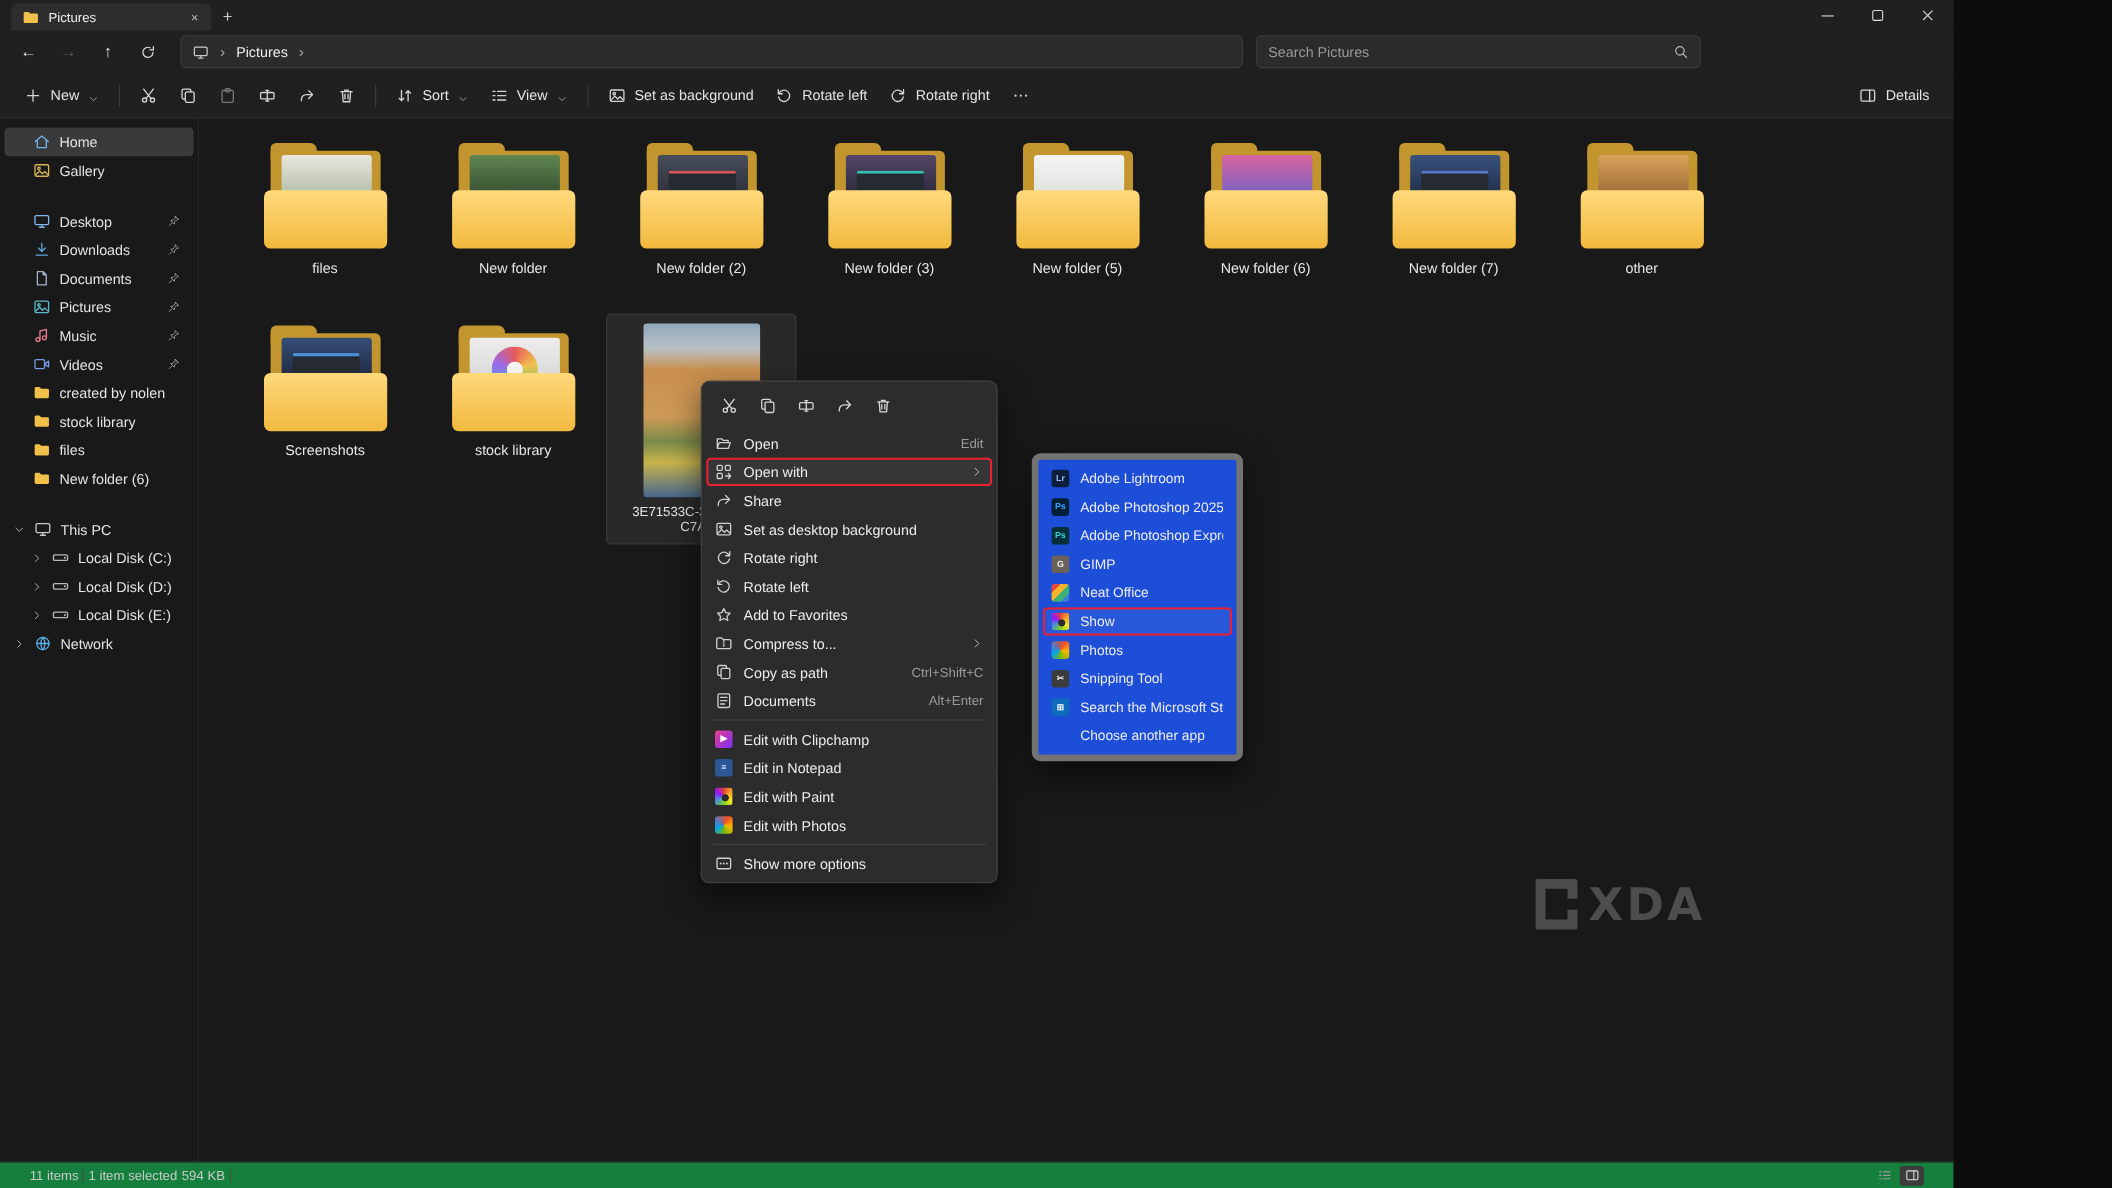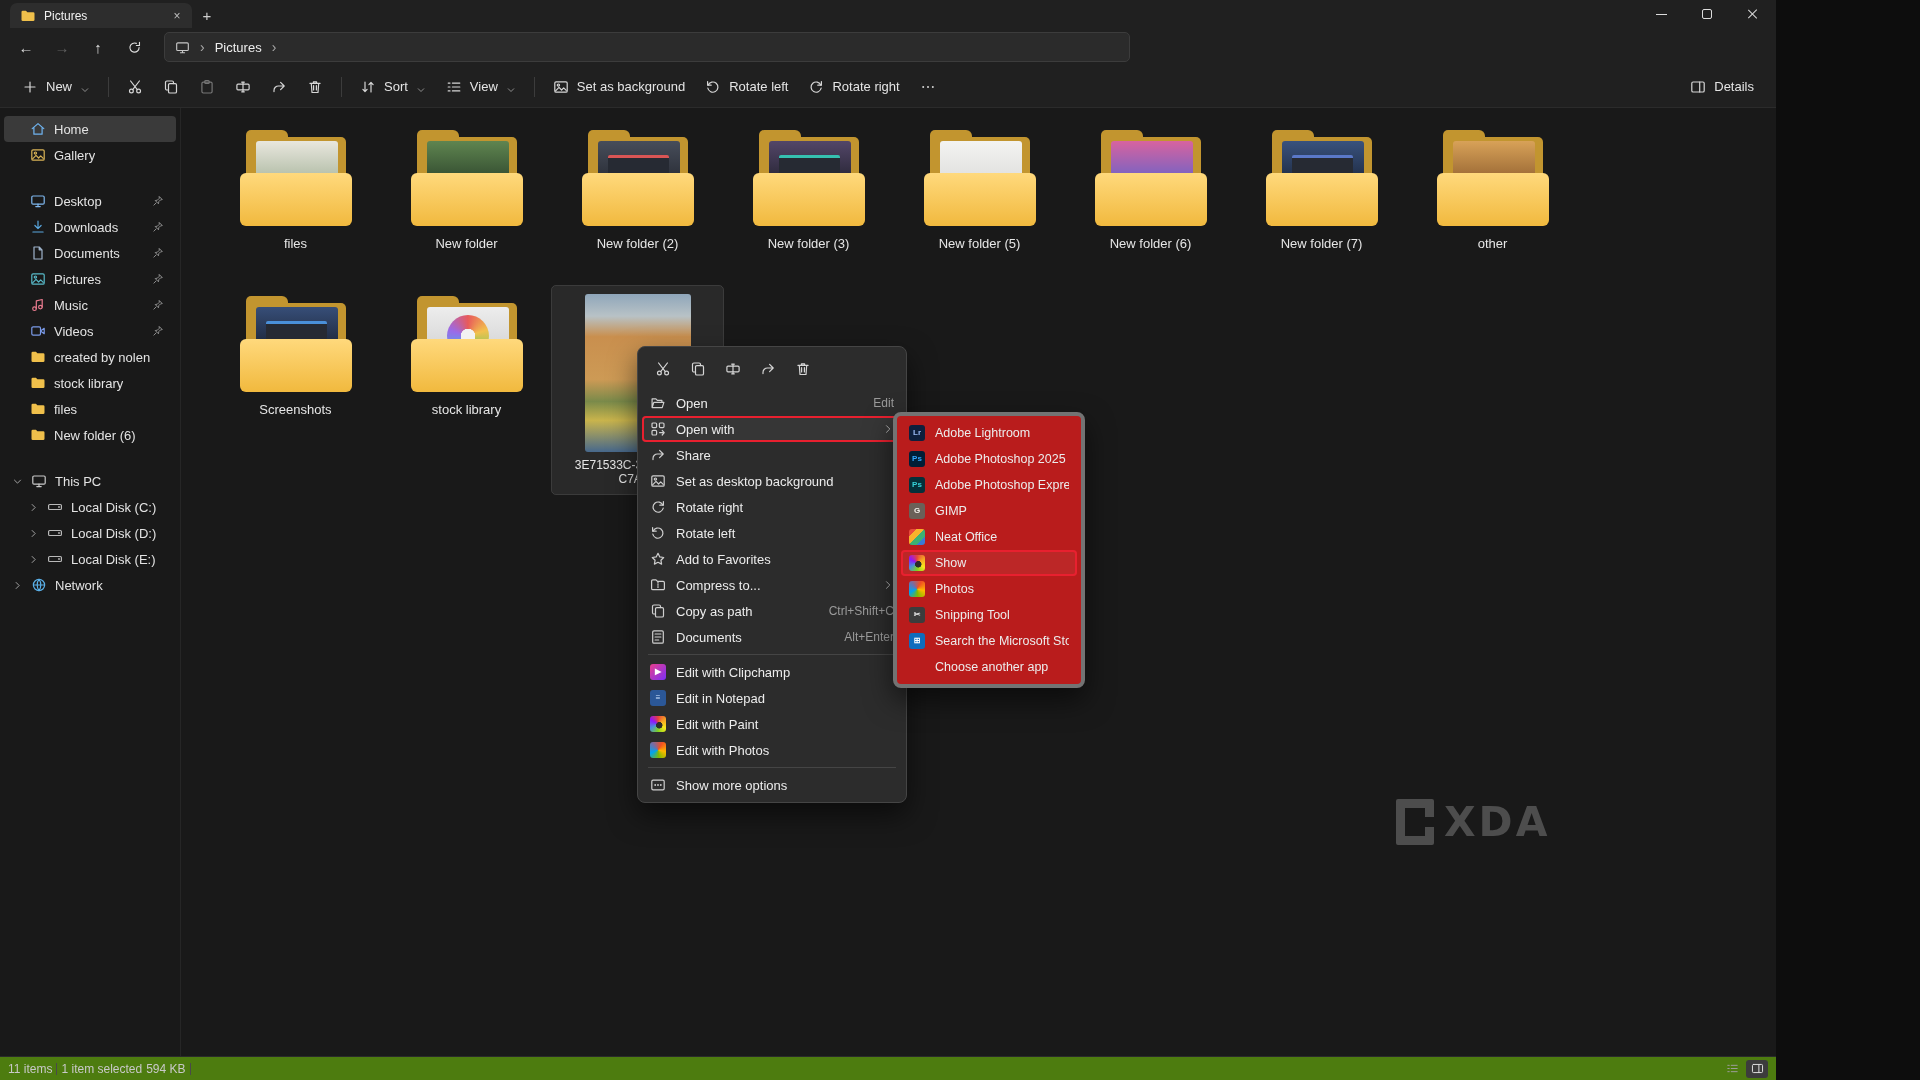--- a/index.html
+++ b/index.html
@@ -84,25 +84,25 @@
   .qa-btn{width:30px;height:28px;display:flex;align-items:center;justify-content:center;border-radius:4px;background:none;border:none;color:#d6d6d6}
   .qa-btn .ic{width:16px;height:16px;color:#d6d6d6}
   .menu-row{display:flex;align-items:center;height:26px;padding:0 8px;border-radius:4px;color:#ececec;font-size:13px;background:none;border:none;width:100%;font-family:"Liberation Sans",sans-serif;text-align:left}
   .mi-icon{width:16px;height:16px;margin-right:10px;color:#cfcfcf;display:flex;align-items:center;justify-content:center;flex:0 0 16px}
   .mi-icon .ic{width:16px;height:16px}
   .mi-label{flex:1;white-space:nowrap;overflow:hidden}
   .mi-shortcut{color:#9b9b9b;font-size:12px;margin-left:12px;white-space:nowrap}
   .mi-chevron{width:12px;height:12px;color:#bdbdbd;margin-left:8px;flex:0 0 12px}
   .menu-row.highlighted{box-shadow:inset 0 0 0 2px #e8202f;background:rgba(255,255,255,.05)}
   .menu-sep{height:1px;background:#454545;margin:4px 6px}
-  .submenu{position:absolute;left:893px;top:412px;width:192px;background:#b91c1c;border:4px solid #737373;border-radius:8px;box-shadow:0 12px 28px rgba(0,0,0,.55);padding:4px;z-index:41}
+  .submenu{position:absolute;left:938px;top:412px;width:192px;background:#1d4ed8;border:6px solid #737373;border-radius:8px;box-shadow:0 12px 28px rgba(0,0,0,.55);padding:4px;z-index:41}
   .submenu .menu-row{font-size:12.5px}
 
   
-  .statusbar{position:absolute;left:0;right:0;bottom:0;height:24px;background:#4d7c0f;border-top:1px solid #2a2a2a;display:flex;align-items:center;padding:0 8px;font-size:12px;color:#c9c9c9;gap:4px}
+  .statusbar{position:absolute;left:0;right:0;bottom:0;height:24px;background:#15803d;border-top:1px solid #2a2a2a;display:flex;align-items:center;padding:0 27px;font-size:12px;color:#c9c9c9;gap:4px}
   .sb-div{width:1px;height:12px;background:#4a4a4a}
   .sb-right{margin-left:auto;display:flex;gap:3px}
   .sbv{width:22px;height:18px;display:flex;align-items:center;justify-content:center;color:#9d9d9d;border-radius:3px;background:none;border:none}
   .sbv .ic{width:13px;height:13px}
   .sbv.active{background:#3c3c3c;color:#e0e0e0}
 
   
   .xda{position:absolute;left:1396px;top:798px;display:flex;align-items:center;gap:10px;color:#4d4d4d;z-index:5}
   .xda-mark{position:relative;width:38px;height:46px;border:9px solid #4d4d4d;border-radius:2px}
   .xda-mark::after{content:"";position:absolute;right:-11px;top:9px;bottom:9px;width:13px;background:#191919}
@@ -176,20 +176,31 @@
             <svg viewBox="0 0 16 16" aria-hidden="true">
               <rect x="1.8" y="3" width="12.4" height="8.2" rx="1.2"></rect>
               <path d="M5.8 13.6h4.4M8 11.2v2.4"></path>
             </svg>
           </span>
         </span>
       <span class="crumb-chev">›</span>
       <span class="crumb">Pictures</span>
       <span class="crumb-chev">›</span>
     </div>
+    <div class="search-bar">
+      <input placeholder="Search Pictures" style="">
+      <span style="display:inline-flex">
+          <span class="ic">
+            <svg viewBox="0 0 16 16" aria-hidden="true">
+              <circle cx="7.1" cy="7.1" r="4.4"></circle>
+              <path d="M10.3 10.3L14 14"></path>
+            </svg>
+          </span>
+        </span>
+    </div>
   </div>
 
   <div class="toolbar">
     <button class="tb-btn">
       <span class="tb-ic">
           <span class="ic">
             <svg viewBox="0 0 16 16" aria-hidden="true">
               <path d="M8 3v10M3 8h10"></path>
             </svg>
           </span>

